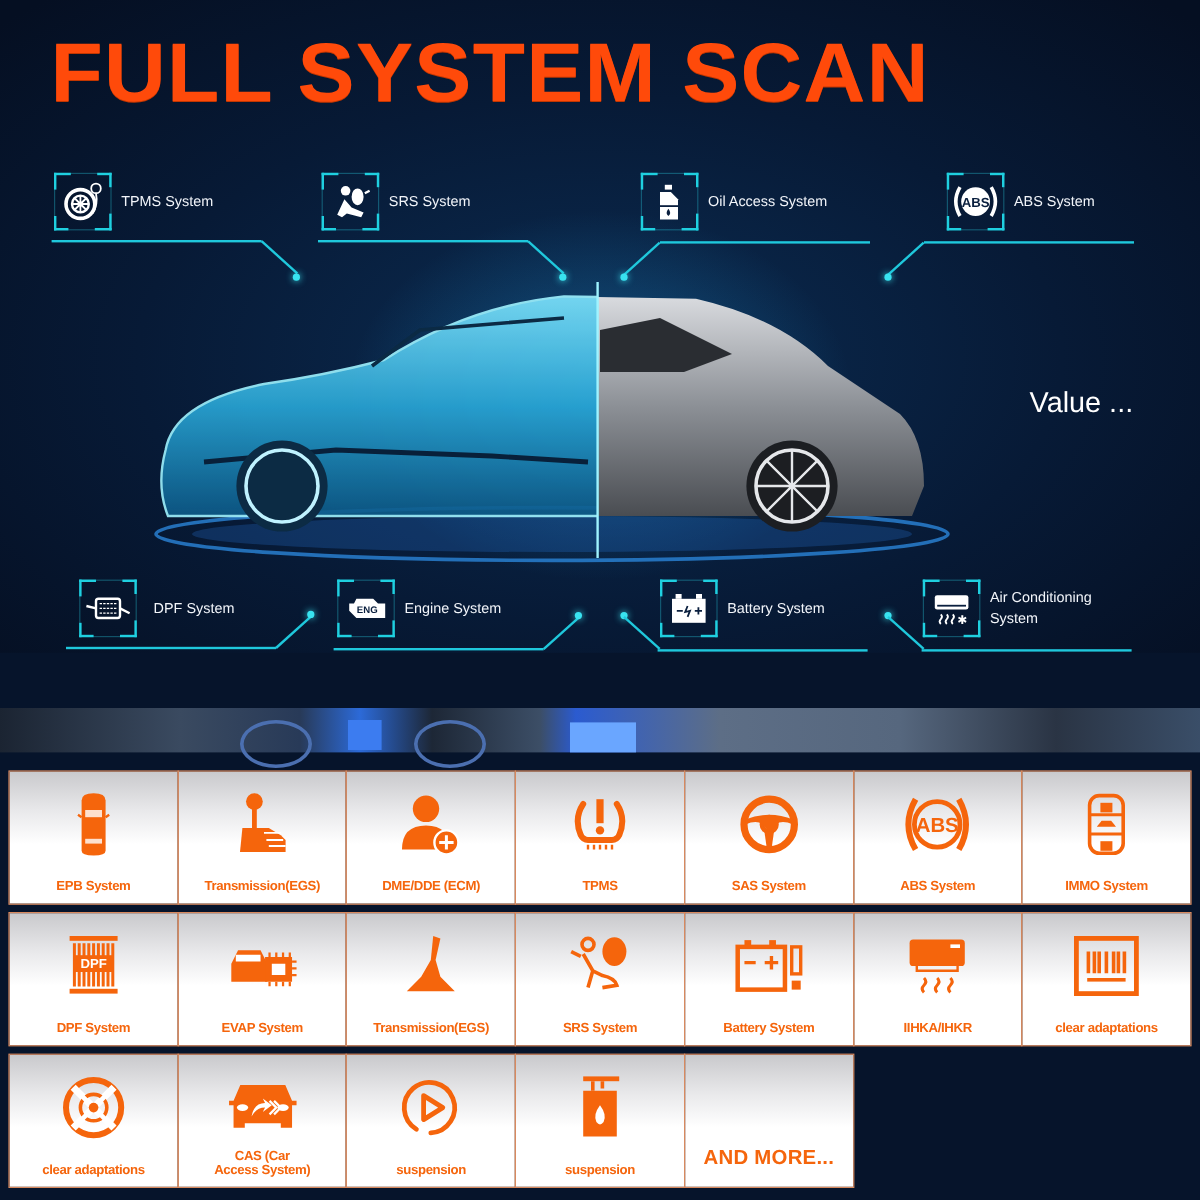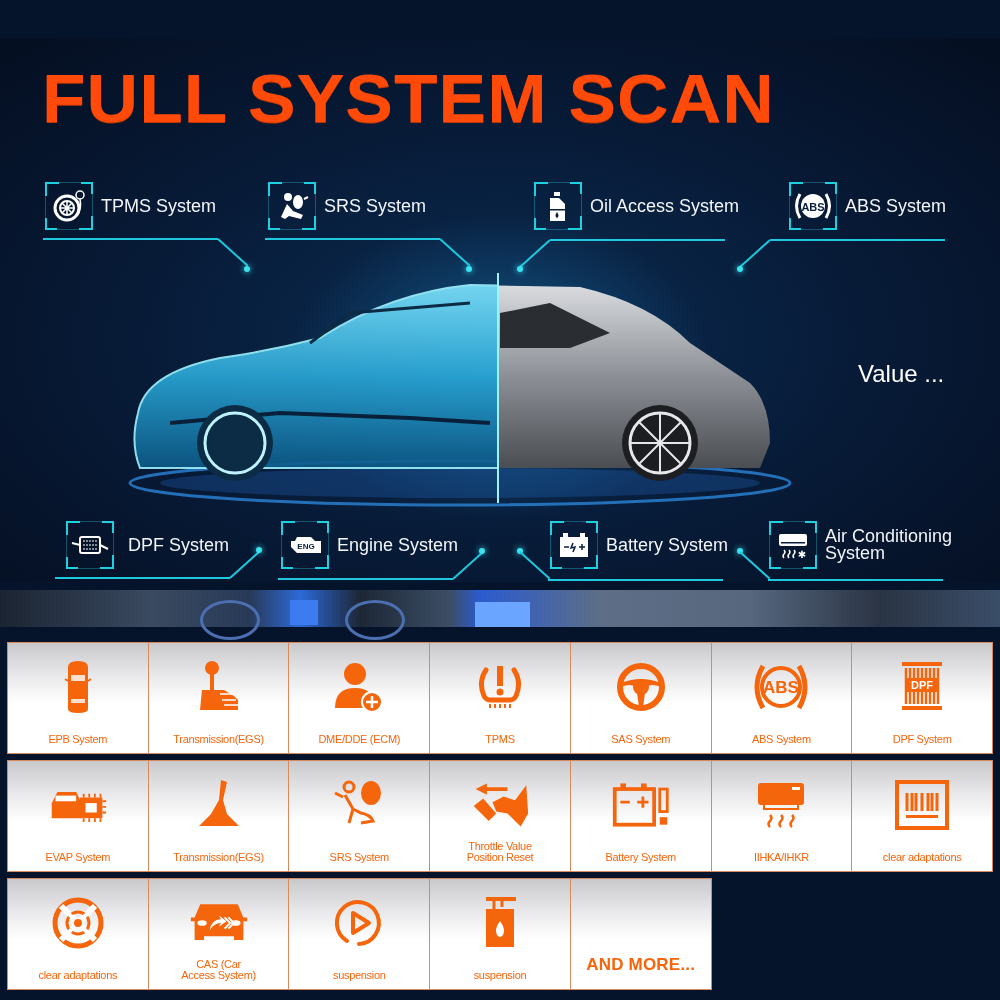--- a/index.html
+++ b/index.html
@@ -8,21 +8,20 @@
     position: relative;
     background: #06142b;
     font-family: "Liberation Sans", "DejaVu Sans", sans-serif;
   }
   .hero {
     position: absolute; left: 0; top: 0; width: 1000px; height: 544px;
     background:
       radial-gradient(ellipse 300px 220px at 500px 330px, rgba(30,140,200,0.45), rgba(6,20,43,0) 70%),
       radial-gradient(ellipse 700px 400px at 500px 300px, #0b2c52 0%, #071a36 55%, #050f22 100%);
     overflow: hidden;
-    margin-top: 38px;
   }
   .title {
     position: absolute; left: 42px; top: 20px;
     font-family: "Liberation Sans", sans-serif;
     font-weight: 900; font-size: 66px; letter-spacing: 1px;
     color: #ff4a0a;
     transform: scaleX(1.08) scaleY(1.05); transform-origin: left top;
     text-shadow: 0 1px 0 #c23600;
   }
   .callout { position: absolute; display: flex; align-items: center; }
@@ -34,21 +33,21 @@
   }
   .icon-box::before, .icon-box::after,
   .icon-box .c1, .icon-box .c2 {
     content: ""; position: absolute; width: 12px; height: 12px; border-color: #1fd0e0; border-style: solid;
   }
   .icon-box::before { left: -1px; top: -1px; border-width: 2px 0 0 2px; }
   .icon-box::after  { right: -1px; bottom: -1px; border-width: 0 2px 2px 0; }
   .icon-box .c1 { right: -1px; top: -1px; border-width: 2px 2px 0 0; }
   .icon-box .c2 { left: -1px; bottom: -1px; border-width: 0 0 2px 2px; }
   .callout .label {
-    color: #f2f5fa; font-size: 18px; margin-left: 8px; line-height: 17px;
+    color: #f2f5fa; font-size: 12px; margin-left: 8px; line-height: 17px;
   }
   .line { position: absolute; background: #1fc8dc; height: 2px; }
   .diag { position: absolute; height: 2px; background: #1fc8dc; transform-origin: left center; }
   .dot { position: absolute; width: 6px; height: 6px; border-radius: 50%; background: #39e3f0; box-shadow: 0 0 6px #39e3f0; }
 
   .car-stage { position: absolute; left: 110px; top: 235px; width: 720px; height: 235px; }
   .full-text { position: absolute; left: 858px; top: 322px; color: #ffffff; font-size: 24px; }
 
   .dash {
     position: absolute; left: 0; top: 590px; width: 1000px; height: 37px;
@@ -65,21 +64,21 @@
   .cell {
     height: 112px; position: relative;
     background: linear-gradient(180deg, #c9c9cc 0%, #e9e9eb 30%, #ffffff 55%, #ffffff 100%);
     border: 1px solid #d8895e;
     margin-right: -1px;
     display: flex; flex-direction: column; align-items: center;
   }
   .cell .ico { margin-top: 14px; width: 60px; height: 60px; display: flex; align-items: center; justify-content: center; }
   .cell .cap {
     position: absolute; bottom: 8px; left: 0; right: 0; text-align: center;
-    color: #f5650c; font-weight: normal; font-size: 11px; line-height: 11px; letter-spacing: -0.3px;
+    color: #f5650c; font-weight: bold; font-size: 11px; line-height: 11px; letter-spacing: -0.3px;
   }
   .cell .more {
     margin-top: 76px; color: #f5650c; font-weight: 900; font-size: 17px; letter-spacing: 0.2px;
   }
   svg { display: block; }
 </style>
 </head>
 <body>
 
 <div class="hero">
@@ -332,20 +331,32 @@
     <div class="ico">
       <svg width="60" height="54" viewBox="0 0 60 54">
           <path d="M12 6 Q0 27 12 48" stroke="#f5650c" stroke-width="5" fill="none"></path>
           <path d="M48 6 Q60 27 48 48" stroke="#f5650c" stroke-width="5" fill="none"></path>
           <circle cx="30" cy="27" r="19" fill="none" stroke="#f5650c" stroke-width="4"></circle>
           <text x="30" y="33" font-size="17" font-weight="bold" text-anchor="middle" fill="#f5650c" font-family="Liberation Sans, sans-serif">ABS</text>
         </svg>
     </div>
     <div class="cap">ABS System</div>
   </div>
+  <div class="cell">
+    <div class="ico">
+      <svg width="40" height="54" viewBox="0 0 40 54">
+          <rect x="6" y="3" width="28" height="48" rx="8" fill="none" stroke="#f5650c" stroke-width="3"></rect>
+          <path d="M6 19 H34 M6 35 H34" stroke="#f5650c" stroke-width="2.5"></path>
+          <rect x="15" y="9" width="10" height="8" fill="#f5650c"></rect>
+          <path d="M12 29 L16 24 L24 24 L28 29 Z" fill="#f5650c"></path>
+          <rect x="15" y="41" width="10" height="8" fill="#f5650c"></rect>
+        </svg>
+    </div>
+    <div class="cap">IMMO System</div>
+  </div>
 
   <div class="cell">
     <div class="ico">
       <svg width="44" height="54" viewBox="0 0 44 54">
           <rect x="2" y="2" width="40" height="4" fill="#f5650c"></rect>
           <rect x="2" y="46" width="40" height="4" fill="#f5650c"></rect>
           <path d="M6 8 V44 M10 8 V44 M14 8 V44 M18 8 V44 M22 8 V44 M26 8 V44 M30 8 V44 M34 8 V44 M38 8 V44" stroke="#f5650c" stroke-width="2.5"></path>
           <rect x="6" y="18" width="32" height="14" fill="#f5650c"></rect>
           <text x="22" y="29" font-size="11" font-weight="bold" text-anchor="middle" fill="#fff" font-family="Liberation Sans, sans-serif">DPF</text>
         </svg>
@@ -376,33 +387,20 @@
   <div class="cell">
     <div class="ico">
       <svg width="56" height="52" viewBox="0 0 56 52">
           <circle cx="18" cy="8" r="5" fill="none" stroke="#f5650c" stroke-width="3"></circle>
           <ellipse cx="40" cy="14" rx="10" ry="12" fill="#f5650c"></ellipse>
           <path d="M4 14 L12 18" stroke="#f5650c" stroke-width="3"></path>
           <path d="M14 16 L22 30 L18 44 M22 30 L30 34 Q40 36 42 42 L30 44" stroke="#f5650c" stroke-width="3" fill="none"></path>
         </svg>
     </div>
     <div class="cap">SRS System</div>
-  </div>
-  <div class="cell">
-    <div class="ico">
-      <svg width="64" height="54" viewBox="0 0 64 54">
-          <path d="M6 10 L18 4 L18 8 L40 8 L40 12 L18 12 L18 16 Z" fill="#f5650c"></path>
-          <path d="M4 28 L14 20 L28 36 L20 44 Z" fill="#f5650c"></path>
-          <path d="M24 24 L36 18 L48 22 L60 6 L62 36 L54 50 L40 36 L28 34 Z" fill="#f5650c"></path>
-        </svg>
-    </div>
-    <div class="cap">
-      <div>Throttle Value</div>
-      <div>Position Reset</div>
-    </div>
   </div>
   <div class="cell">
     <div class="ico">
       <svg width="64" height="50" viewBox="0 0 64 50">
           <rect x="10" y="2" width="6" height="6" fill="#f5650c"></rect>
           <rect x="32" y="2" width="6" height="6" fill="#f5650c"></rect>
           <rect x="4" y="8" width="42" height="38" fill="none" stroke="#f5650c" stroke-width="4"></rect>
           <path d="M10 22 H20 M28 22 H40 M34 16 V28" stroke="#f5650c" stroke-width="3"></path>
           <rect x="52" y="8" width="8" height="24" fill="none" stroke="#f5650c" stroke-width="3"></rect>
           <rect x="52" y="38" width="8" height="8" fill="#f5650c"></rect>

